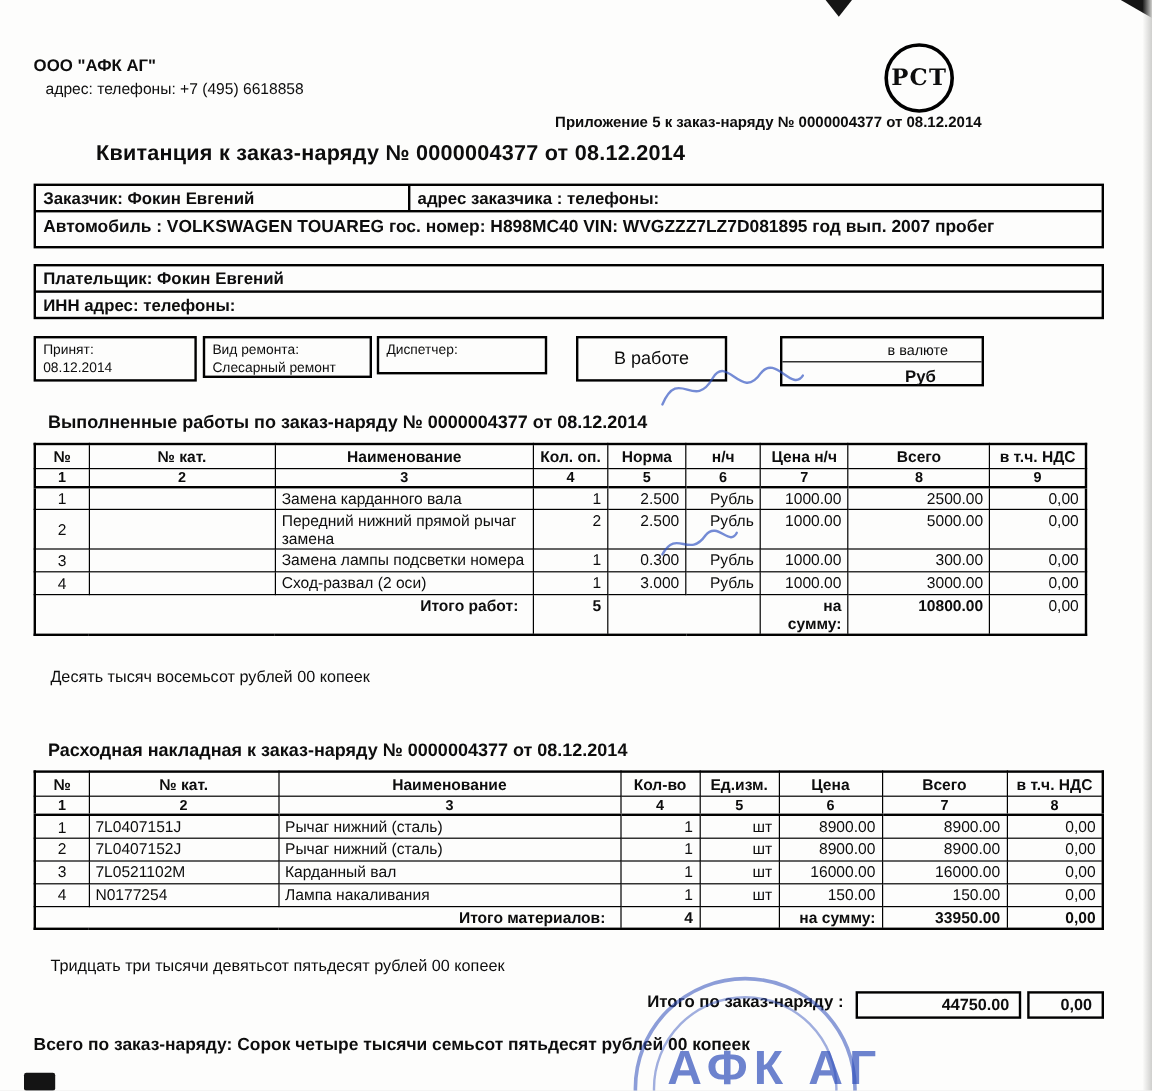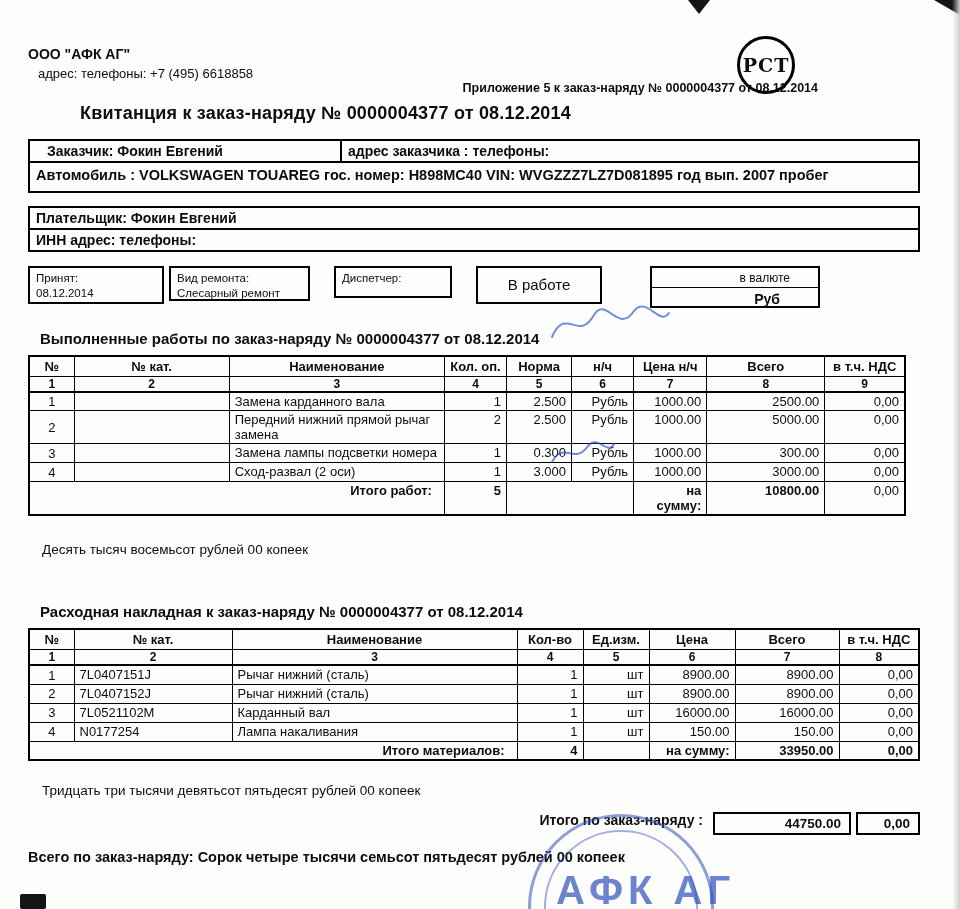--- a/index.html
+++ b/index.html
@@ -14,40 +14,40 @@
   
   .hdr-row { position:relative; }
   .company-name { font-size:14px; font-weight:bold; }
   .company-contact { font-size:13px; margin-top:4px; margin-left:10px; }
   .rst {
     position:absolute; left:709px; top:-10px; width:58px; height:58px;
     border:3px solid #000000; border-radius:50%;
     display:flex; align-items:center; justify-content:center;
     font-family:"DejaVu Serif", serif; font-weight:bold; font-size:19px; letter-spacing:1px;
   }
-  .attach-line { width:790px; text-align:right; font-size:12.5px; font-weight:bold; }
+  .attach-line { width:790px; text-align:right; font-size:12.5px; font-weight:bold; margin-top:14px; }
   .doc-title { font-size:18px; font-weight:bold; margin:8px 0 0 52px; letter-spacing:.2px; }
 
   
   .box { border:2px solid #000; width:892px; }
   .customer-box { margin-top:15px; }
   .split { display:flex; border-bottom:2px solid #000; }
-  .split .cell-l { width:312px; border-right:2px solid #000; padding:2px 17px; font-size:14px; font-weight:bold; }
+  .split .cell-l { width:312px; border-right:2px solid #000; padding:2px 6px; font-size:14px; font-weight:bold; }
   .split .cell-r { flex:1; padding:2px 6px; font-size:14px; font-weight:bold; }
   .car-line { padding:2px 6px 4px 6px; font-size:14.5px; font-weight:bold; line-height:1.5; }
   .payer-box { margin-top:13px; }
   .payer-line { padding:2px 6px; font-size:14px; font-weight:bold; border-bottom:2px solid #000; }
   .inn-line { padding:2px 6px; font-size:14px; font-weight:bold; }
 
   
   .status-row { margin-top:14px; display:flex; align-items:flex-start; width:892px; }
   .sbox { border:2px solid #000; padding:3px 6px; font-size:11.5px; line-height:1.35; }
   .sbox-accepted { width:136px; height:38px; }
   .sbox-repair { width:141px; height:35px; margin-left:5px; }
-  .sbox-dispatcher { width:118px; height:32px; margin-left:24px; }
+  .sbox-dispatcher { width:142px; height:32px; margin-left:4px; }
   .sbox-status {
     width:126px; height:38px; margin-left:24px; border-width:2.5px;
     display:flex; align-items:center; justify-content:center; font-size:15px;
   }
   .sbox-currency { margin-left:auto; margin-right:100px; width:170px; padding:0; height:42px; }
   .cur-top { text-align:right; font-size:12px; padding:2px 28px 1px 6px; border-bottom:1.5px solid #000; }
   .cur-bottom { text-align:right; font-size:14px; font-weight:bold; padding:2px 38px 2px 6px; }
 
   
   .section-title { margin:22px 0 0 12px; font-size:15px; font-weight:bold; }

